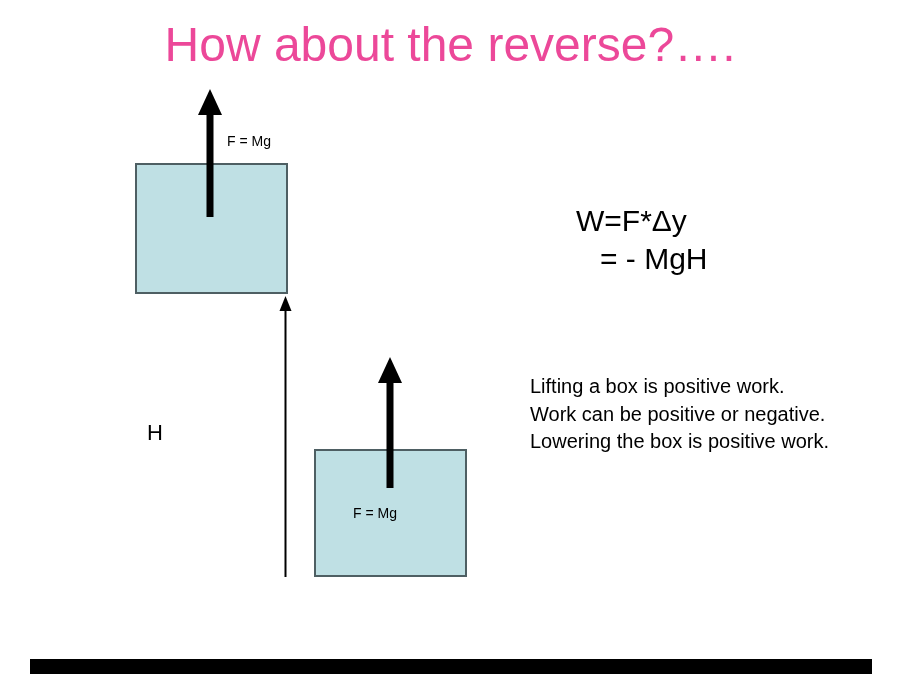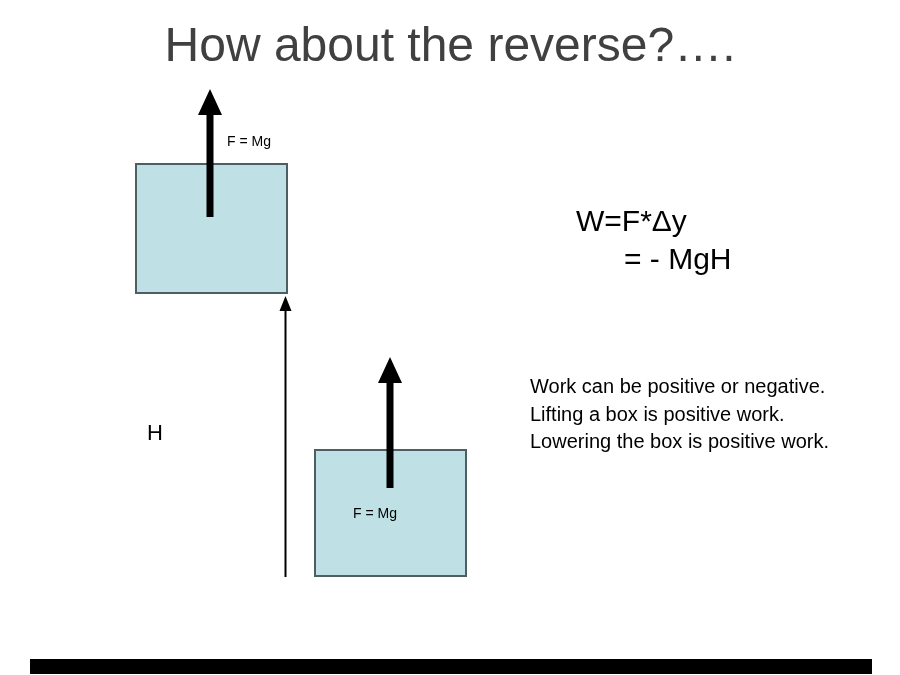--- a/index.html
+++ b/index.html
@@ -56,21 +56,21 @@
     line-height: 1.1;
   }
   .equations {
     position: absolute;
     left: 576px;
     top: 202px;
     font-size: 30px;
     line-height: 38px;
     white-space: nowrap;
   }
-  .equation-line2 { margin-left: 48px; text-align: right; }
+  .equation-line2 { margin-left: 24px; text-align: right; }
   .notes {
     position: absolute;
     left: 530px;
     top: 373px;
     font-size: 20px;
     line-height: 27.5px;
     white-space: nowrap;
   }
   .bottom-bar {
     position: absolute;
@@ -79,21 +79,21 @@
     width: 842px;
     height: 15px;
     background: #000000;
   }
 </style>
 </head>
 <body>
 
 <div class="slide" style="background-color: rgb(255, 255, 255);">
 
-  <h1 class="slide-title" style="color: #404040;">How about the reverse?….</h1>
+  <h1 class="slide-title" style="color: #ec4899;">How about the reverse?….</h1>
 
   <div class="phys-box box-upper" style="background-color: rgb(191, 224, 228); border-color: rgb(78, 95, 99);"></div>
 
   <div class="phys-box box-lower" style="background-color: rgb(191, 224, 228); border-color: rgb(78, 95, 99);"></div>
 
   <svg class="arrow-svg arrow-up-1" viewBox="0 0 32 134">
     <rect x="12.5" y="26" width="7" height="105" fill="#000000"></rect>
     <polygon points="16,3 28,29 4,29" fill="#000000"></polygon>
   </svg>
 
@@ -112,20 +112,20 @@
   <div class="force-label force-label-lower">F = Mg</div>
 
   <div class="height-label">H</div>
 
   <div class="equations">
     <div class="equation-line1">W=F*Δy</div>
     <div class="equation-line2">= - MgH</div>
   </div>
 
   <div class="notes">
+    <div>Lifting a box is positive work.</div>
     <div>Work can be positive or negative.</div>
-    <div>Lifting a box is positive work.</div>
     <div>Lowering the box is positive work.</div>
   </div>
 
   <div class="bottom-bar" style="background-color: rgb(0, 0, 0);"></div>
 
 </div>
 
 </body></html>

